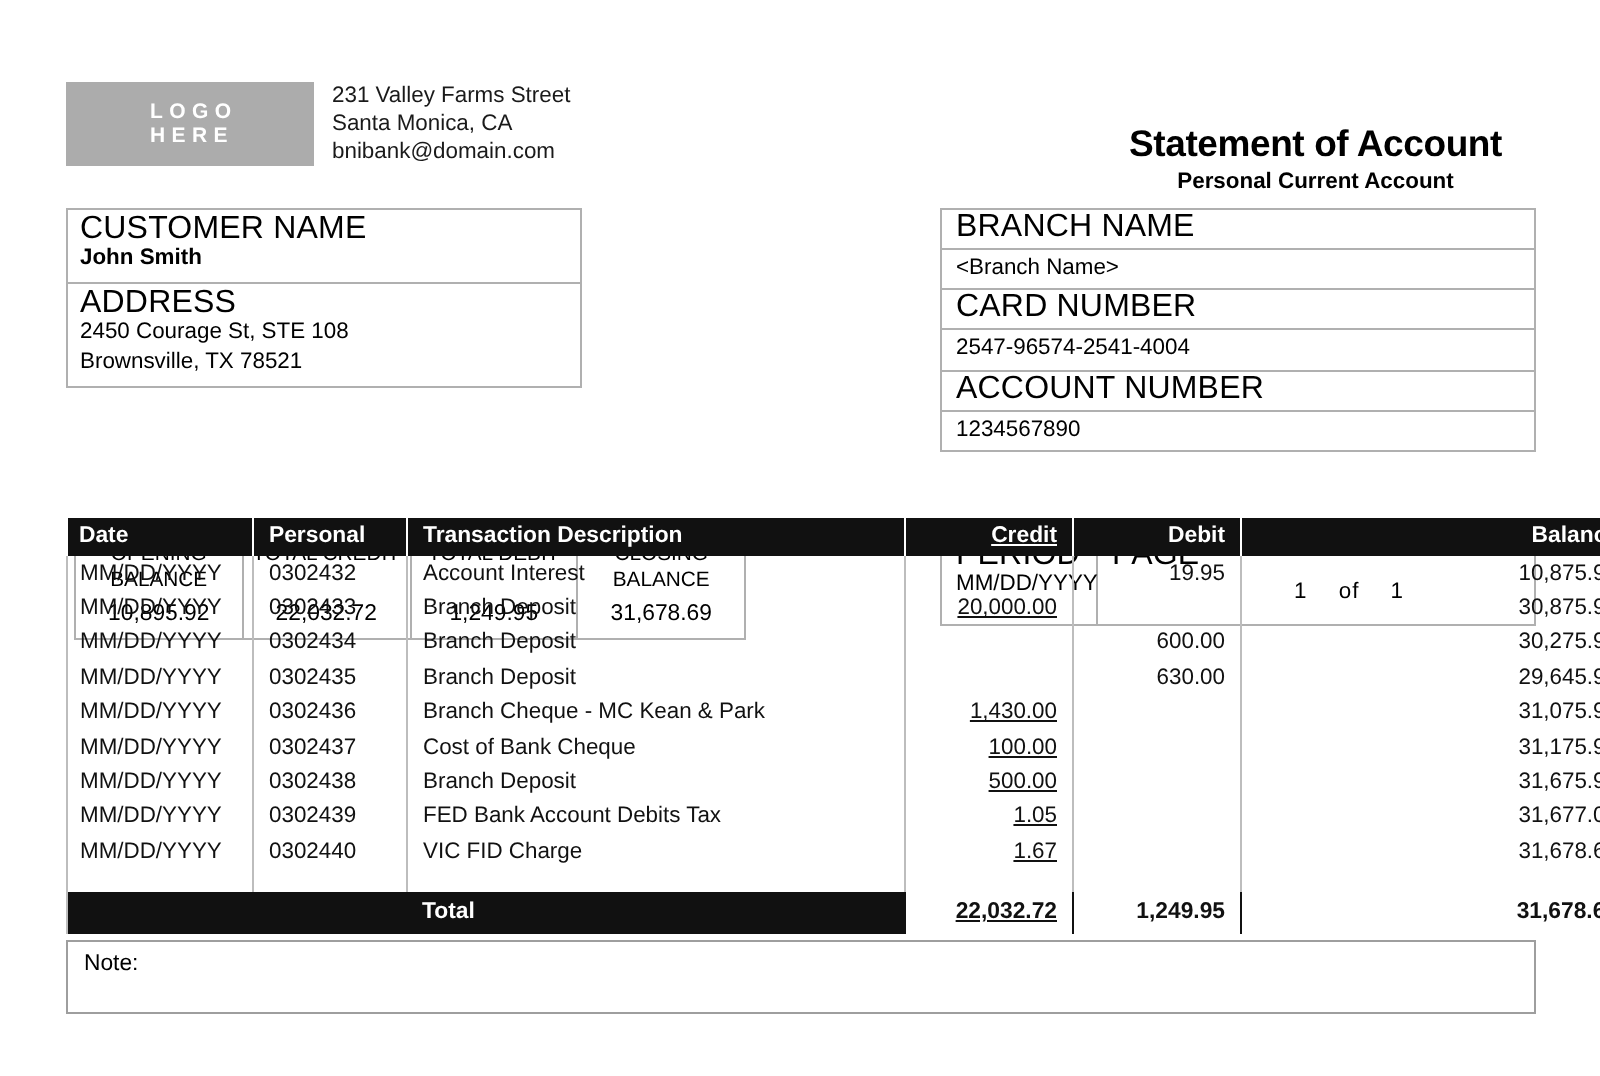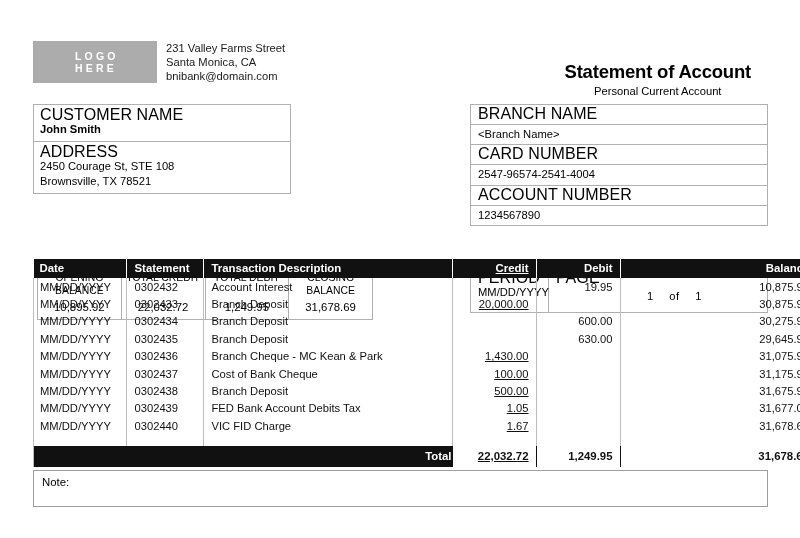--- a/index.html
+++ b/index.html
@@ -64,20 +64,21 @@
     font-size: 18.5px;
     font-weight: bold;
     line-height: 22px;
     letter-spacing: -0.2px;
     margin-top: 20px;
   }
   .doc-subtitle {
     font-size: 11.2px;
     line-height: 14px;
     margin-top: 1px;
+    font-weight: bold;
   }
 
   
   .info-row {
     position: relative;
     margin-top: 9px;
     height: 146px;
   }
 
   .cust-box {
@@ -221,21 +222,21 @@
   .total-row td {
     background: #111111;
     color: #ffffff;
     font-weight: bold;
     font-size: 11.4px;
     height: 19px;
     border: none;
   }
   .total-row td.tot-blank { background: #111111; }
   .total-row td.tot-label {
-    text-align: right;
+    text-align: left;
     background: #111111;
   }
   .total-row td.tot-num {
     background: #ffffff;
     color: #111111;
     text-align: right;
     padding-right: 7px;
     border-left: 1px solid #111111;
     border-right: 1px solid #111111;
   }
@@ -357,21 +358,21 @@
         </div>
       </div>
     </div>
 
   </div>
 
   <table class="txn-table">
     <thead>
       <tr>
         <th class="c-date">Date</th>
-        <th class="c-ref">Statement</th>
+        <th class="c-ref">Personal</th>
         <th class="c-desc">Transaction Description</th>
         <th class="c-credit">Credit</th>
         <th class="c-debit">Debit</th>
         <th class="c-bal">Balance</th>
       </tr>
     </thead>
     <tbody>
       <tr>
         <td class="c-date">MM/DD/YYYY</td>
         <td class="c-ref">0302432</td>

